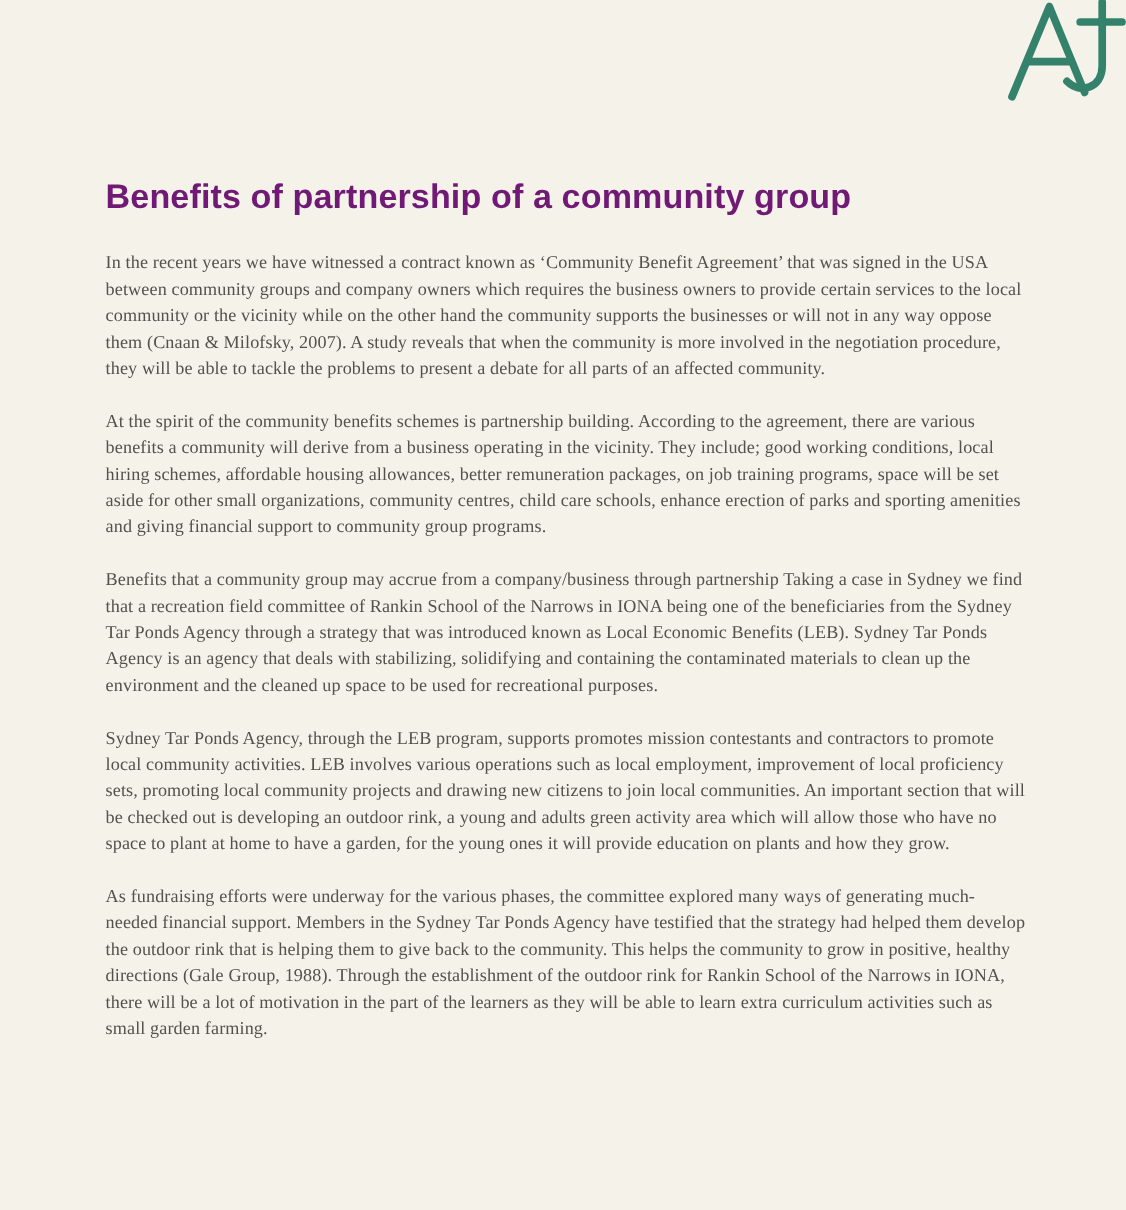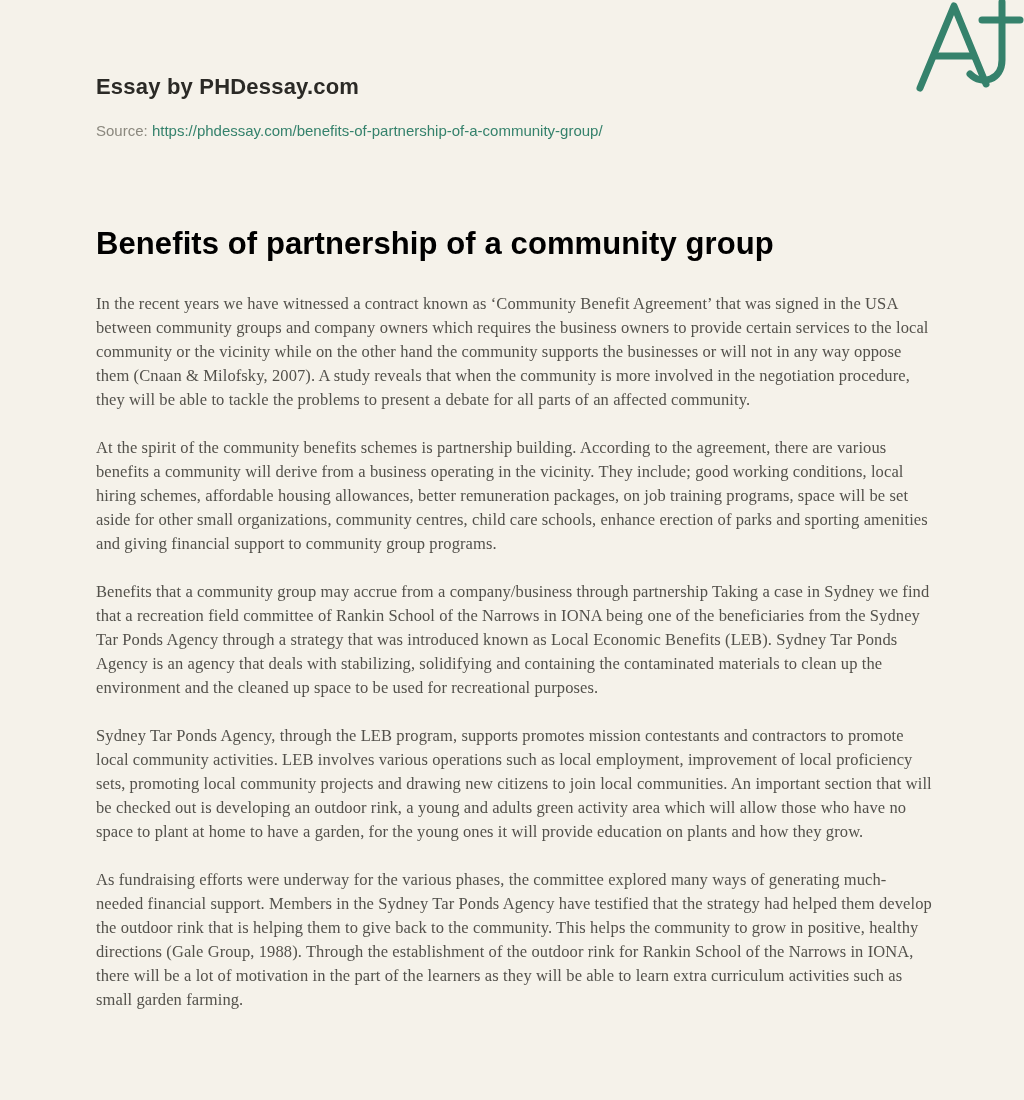--- a/index.html
+++ b/index.html
@@ -51,48 +51,41 @@
     right:0;
     width:112px;
     height:96px;
     display:block;
   }
   .essay-title{
     margin:86px 0 0 0;
     font-size:31px;
     line-height:1.25;
     font-weight:700;
-    color:#000000;
+    color:#701a75;
     letter-spacing:.1px;
   }
   .essay-body{
     margin-top:28px;
     width:836px;
   }
   .essay-body p{
     margin:0 0 24px 0;
     font-size:16.5px;
     line-height:24px;
     color:var(--body);
     letter-spacing:.1px;
     font-family:Liberation Serif, serif;
   }
 </style>
 </head>
 <body>
 
 <div class="page">
 
-  <div class="header">
-    <h2 class="byline">Essay by PHDessay.com</h2>
-    <p class="source-line">
-      <span>Source:</span>
-      <a href="#">https://phdessay.com/benefits-of-partnership-of-a-community-group/</a>
-    </p>
-  </div>
 
   <svg class="logo" viewBox="0 0 112 96" aria-hidden="true">
 
     <path d="M8 90 L42 8 L74 86" fill="none" stroke="#35826c" stroke-width="7" stroke-linecap="round" stroke-linejoin="round"></path>
     <path d="M24 58 L60 58" fill="none" stroke="#35826c" stroke-width="7" stroke-linecap="round"></path>
 
     <path d="M70 22 L108 22" fill="none" stroke="#35826c" stroke-width="7" stroke-linecap="round"></path>
     <path d="M90 4 L90 62 C90 82 70 88 58 76" fill="none" stroke="#35826c" stroke-width="7" stroke-linecap="round"></path>
   </svg>
 

